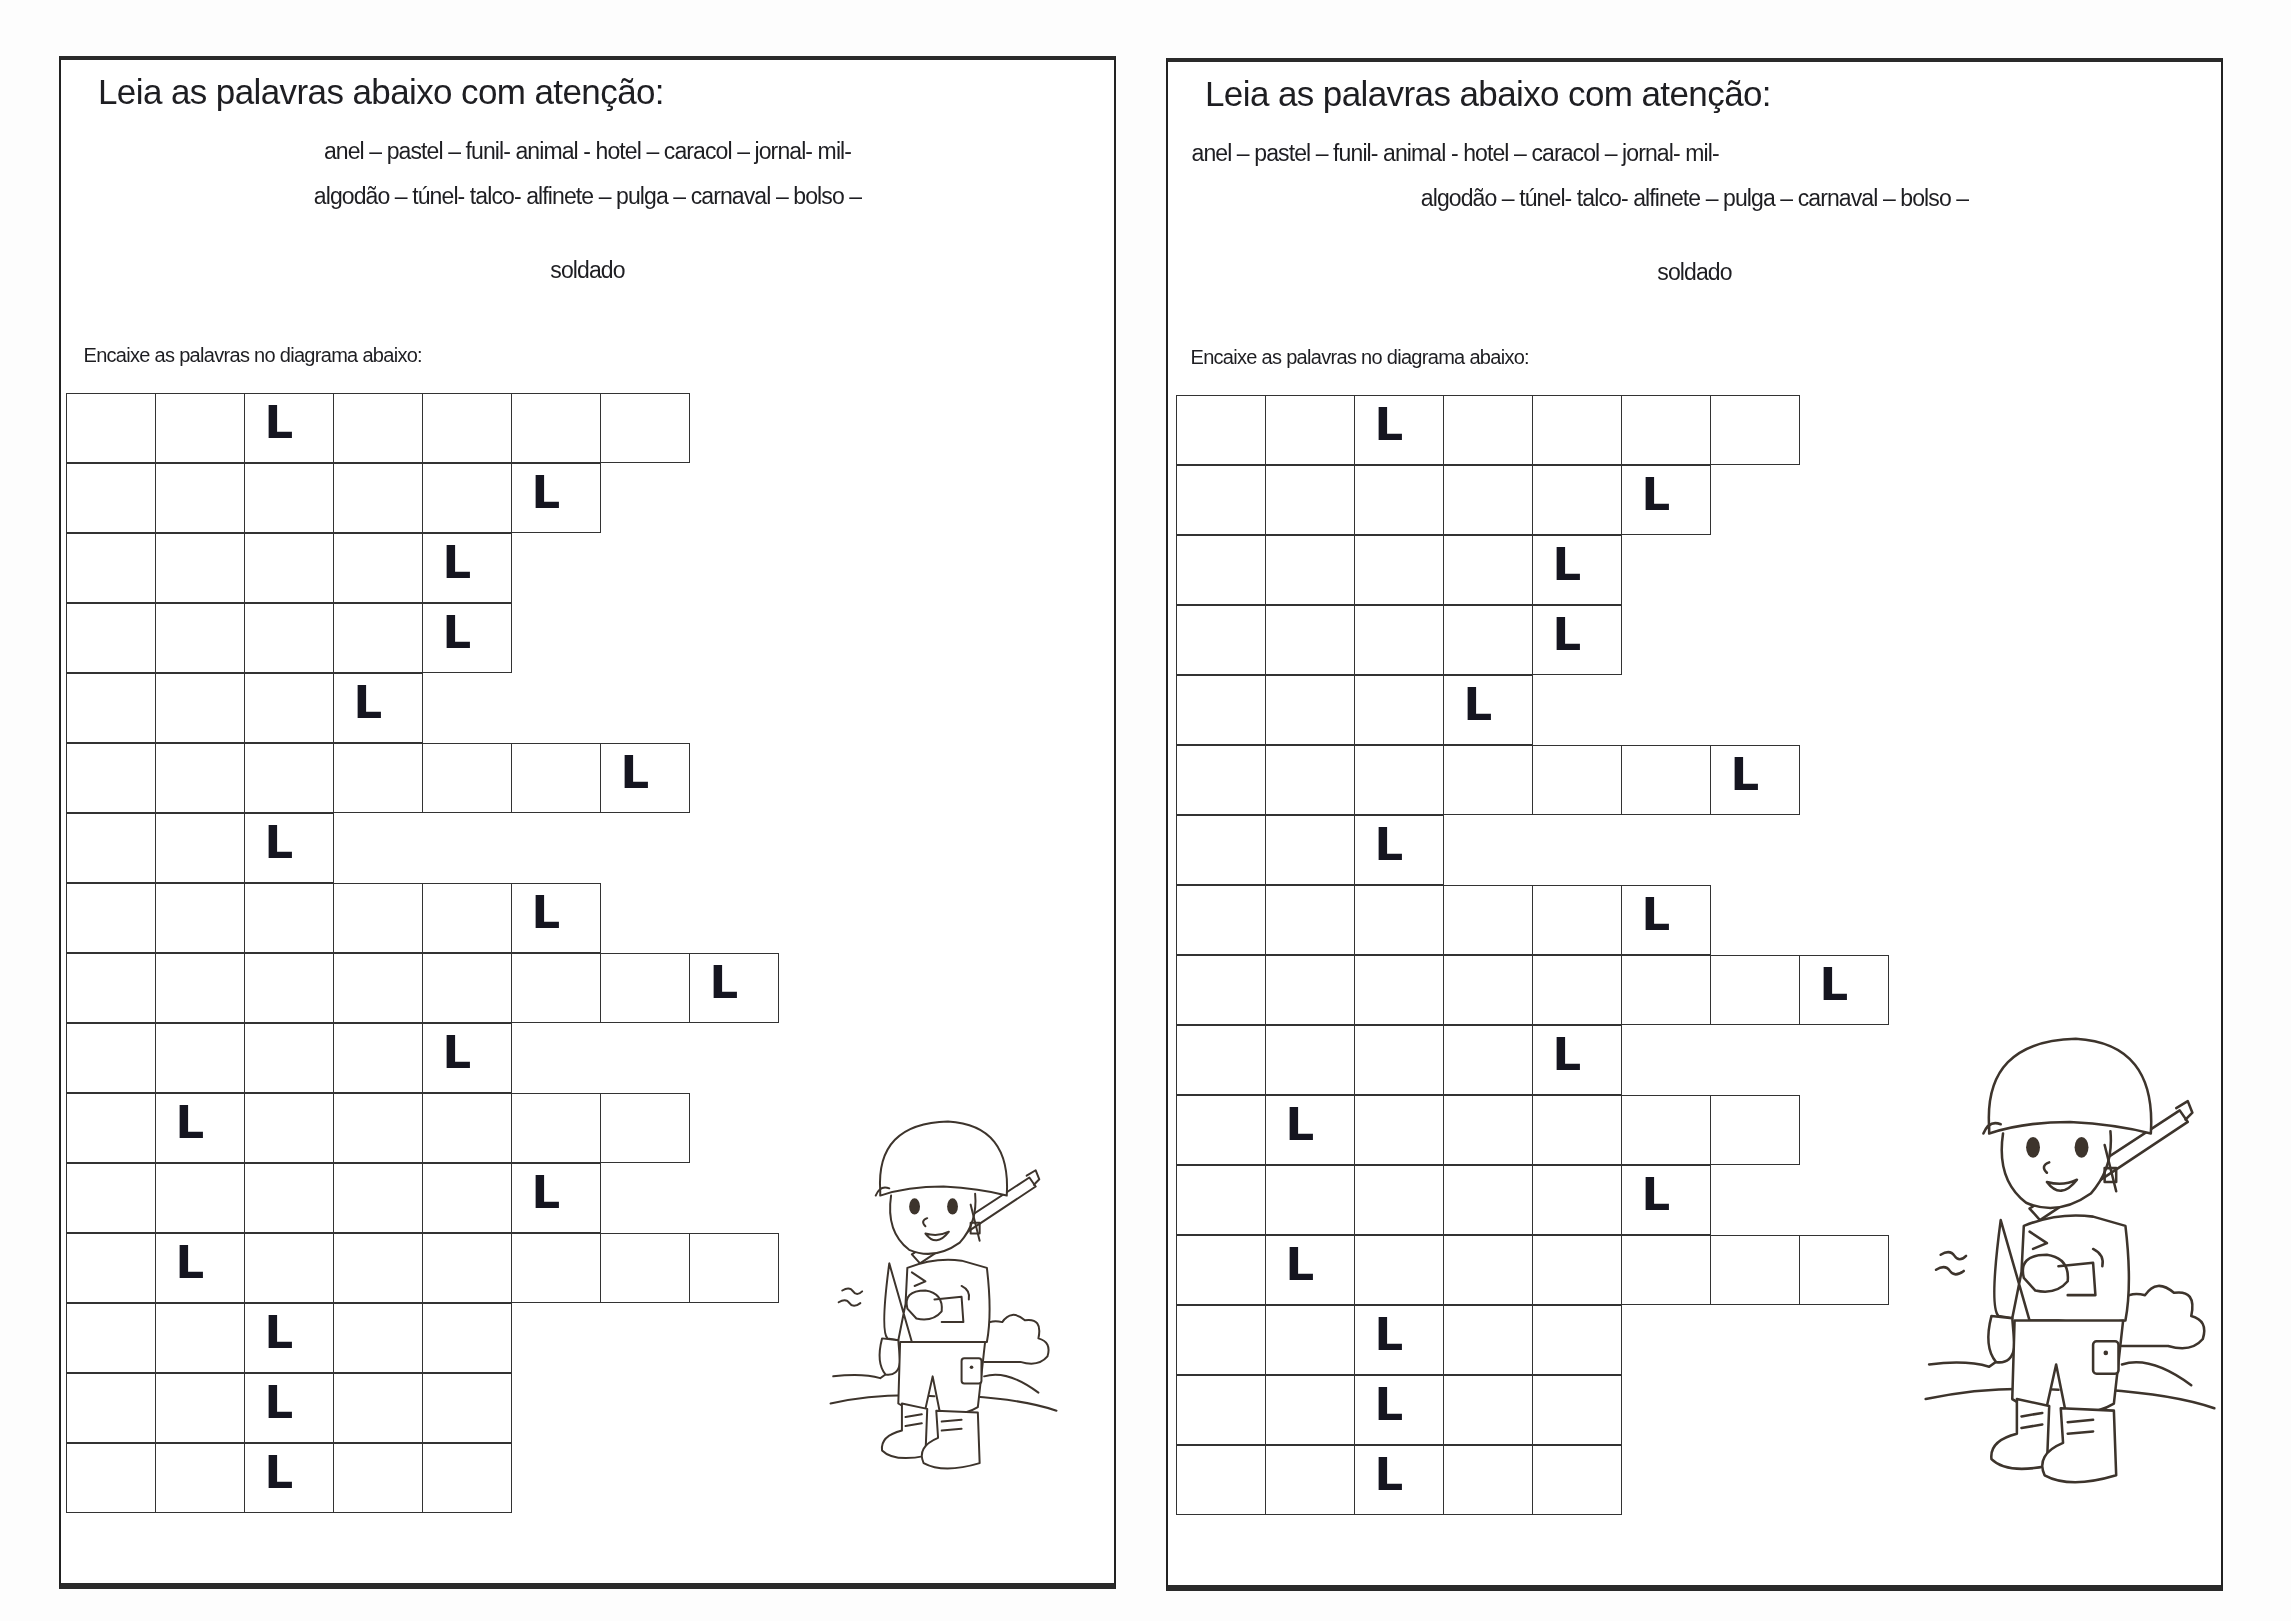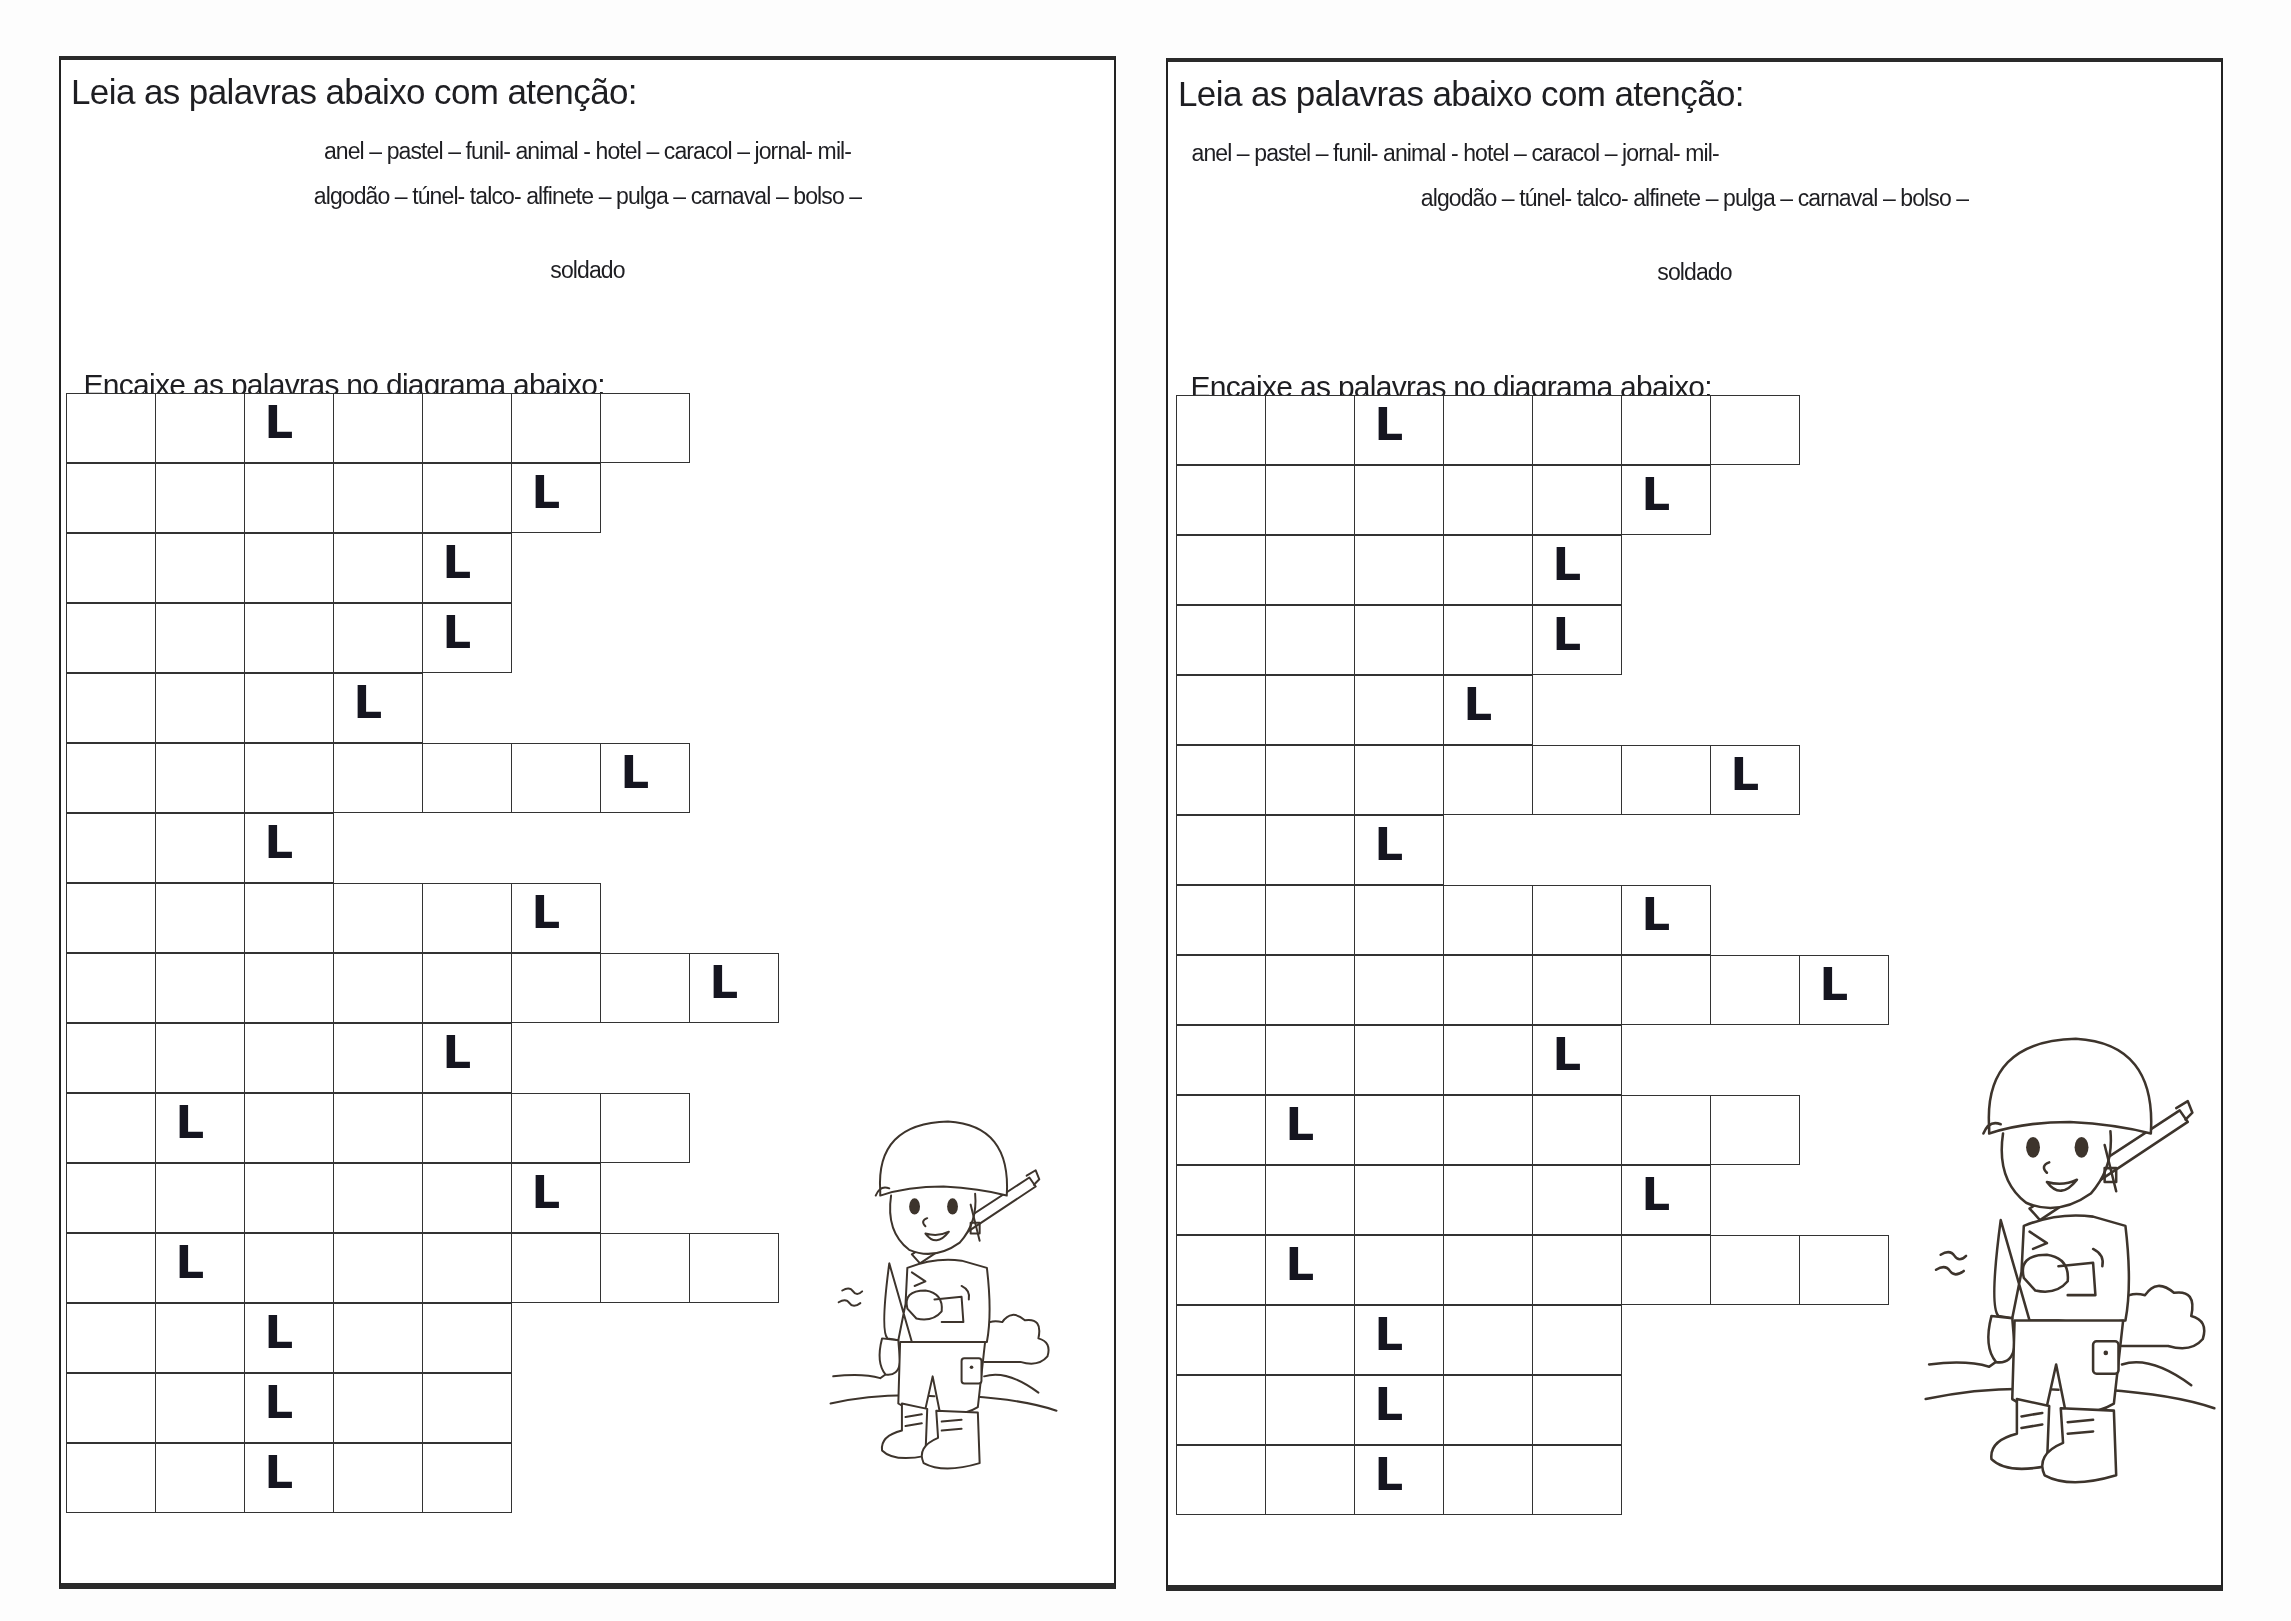--- a/index.html
+++ b/index.html
@@ -14,34 +14,34 @@
     box-sizing: border-box;
     border-left: 2.9px solid #222;
     border-right: 2.9px solid #222;
     border-top: 4.9px solid #2a2a2a;
     border-bottom: 6.9px solid #2a2a2a;
     background: #fff;
   }
   #panel-left { left: 59px; }
   #panel-right { left: 1166px; top: 58px; }
   .title {
-    position: absolute; left: 10px; top: 11.8px;
+    position: absolute; left: 37px; top: 11.8px;
     font-size: 35px; white-space: nowrap; letter-spacing: -0.6px;
   }
   .words {
     position: absolute; left: 0; width: 100%; text-align: center;
     font-size: 23px; white-space: nowrap; letter-spacing: -0.9px;
   }
   .words.line1 { top: 78px; }
   .words.line2 { top: 123px; text-align: center; }
   .words.line3 { top: 197px; }
   #panel-right .words.line1 { text-align: left; left: 23.5px; width: auto; }
   .instr {
     position: absolute; left: 22.5px; top: 284px;
-    font-size: 30px; white-space: nowrap; letter-spacing: -0.7px; margin-top: 24px;
+    font-size: 20px; white-space: nowrap; letter-spacing: -0.7px;
   }
   .grid { position: absolute; left: 4.9px; top: 333px; }
   #panel-right .grid { left: 7.8px; }
   .grid-row { display: flex; height: 70px; }
   .cell {
     width: 90px; height: 70px; box-sizing: border-box;
     border: 1px solid #333; margin-right: -1px; margin-bottom: -1px;
     position: relative; background: #fff;
   }
   .cell .letter {

